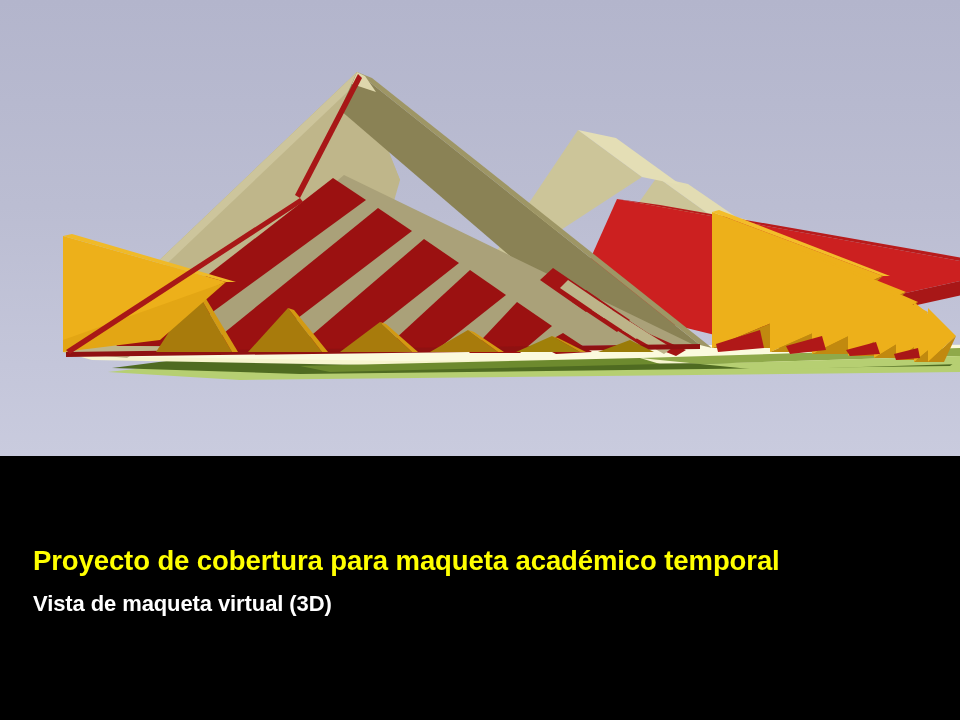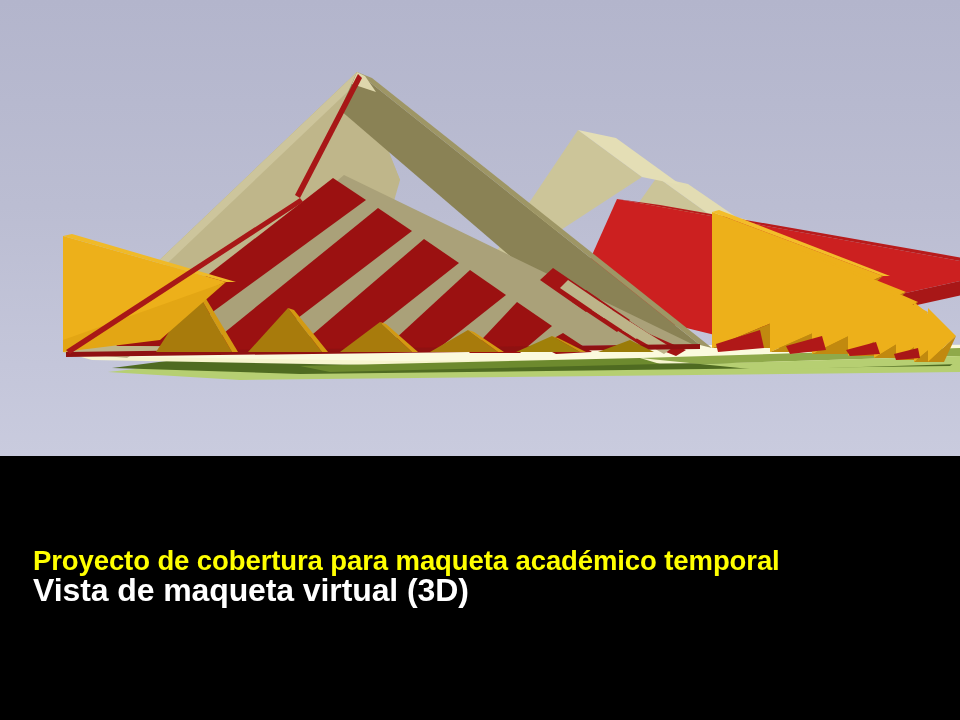--- a/index.html
+++ b/index.html
@@ -53,22 +53,22 @@
     font-weight: bold;
     letter-spacing: -0.1px;
   }
   #caption-title {
     top: 88px;
     font-size: 27.5px;
     line-height: 34px;
     color: #ffff00;
   }
   #caption-subtitle {
-    top: 117px;
-    font-size: 32px;
+    top: 131px;
+    font-size: 22px;
     line-height: 34px;
     color: #ffffff;
   }
 </style>
 </head>
 <body>
 
 <div id="slide">
 
   <div id="render-viewport">

